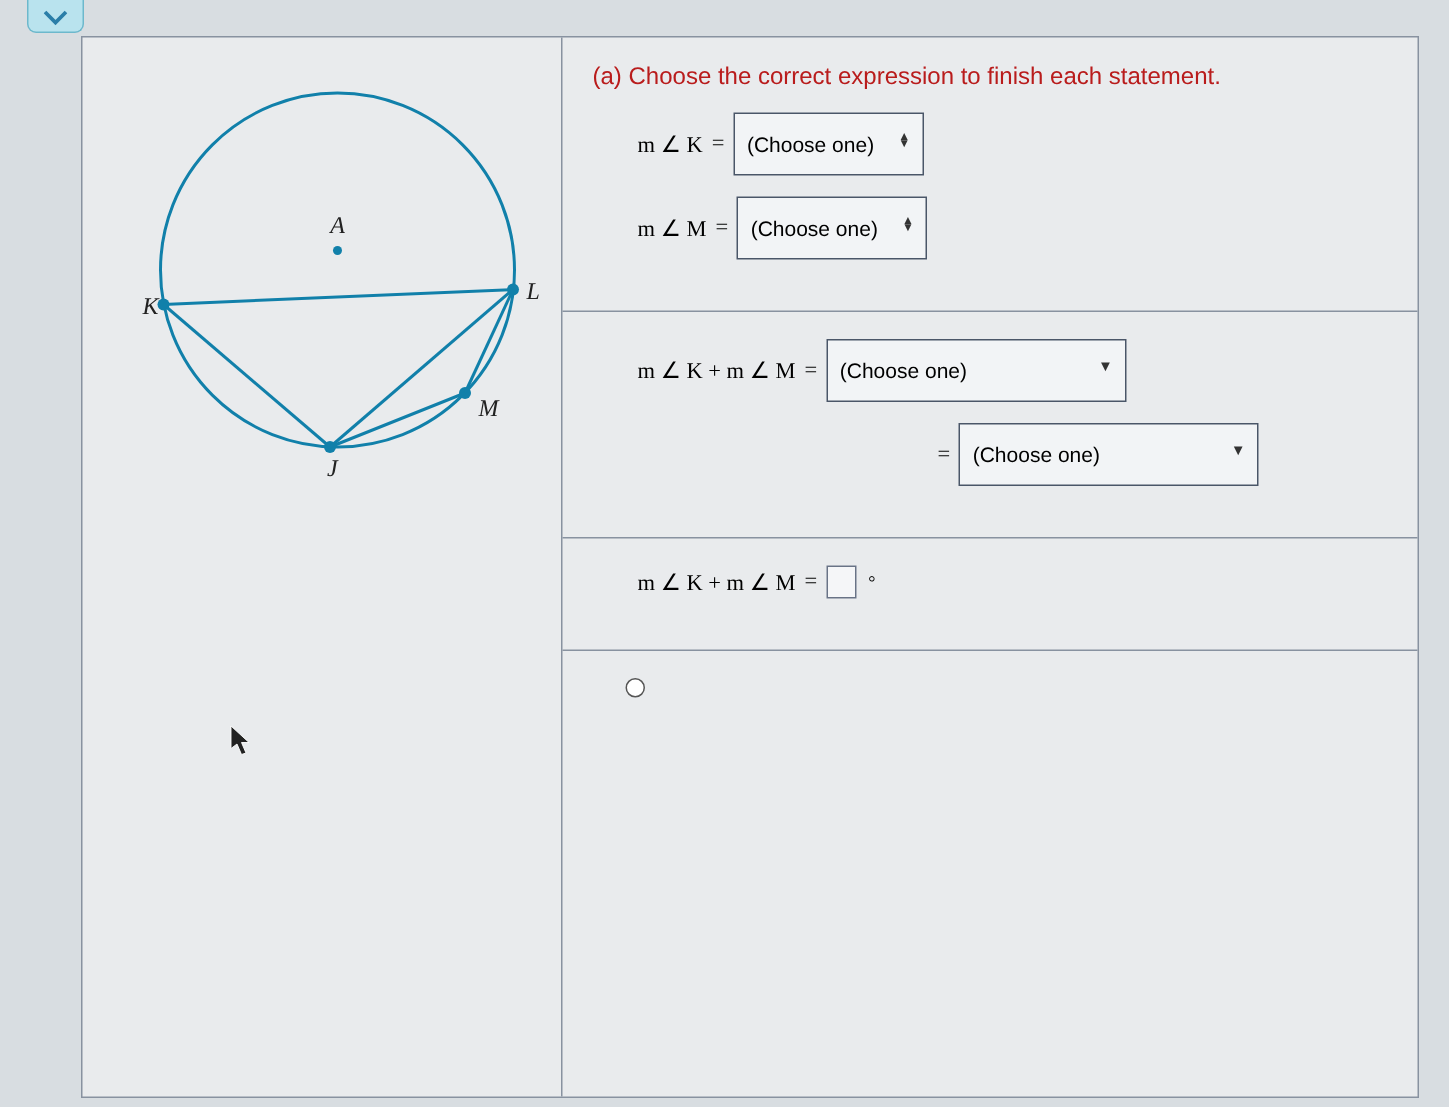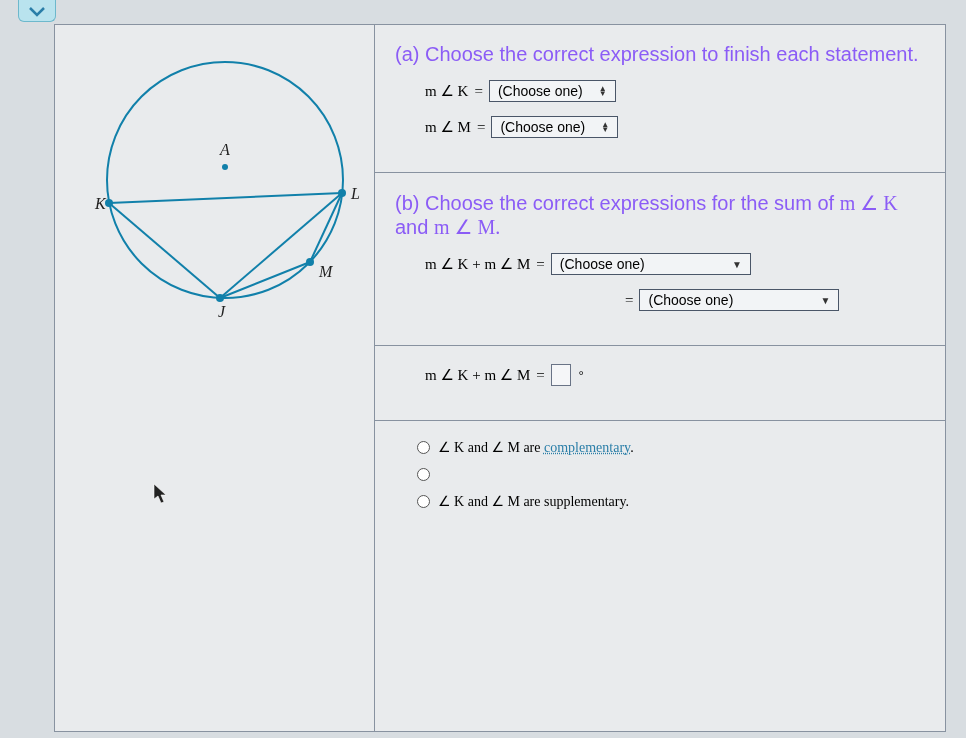--- a/index.html
+++ b/index.html
@@ -41,43 +41,43 @@
       border-right: 1px solid #8892a0;
       position: relative;
     }
     .right-col { flex: 1; display: flex; flex-direction: column; }
     .section {
       border-bottom: 1px solid #8892a0;
       padding: 18px 20px 20px 20px;
     }
     .section:last-child { border-bottom: none; flex: 1; }
     .section-title {
-      font-size: 20px;
-      color: #8b5cf6;
+      font-size: 16px;
+      color: #b91c1c;
       margin-bottom: 14px;
     }
     .math-row {
       margin-left: 30px;
       margin-bottom: 14px;
       font-size: 15px;
       display: flex;
       align-items: center;
       gap: 6px;
       font-family: "Times New Roman", serif;
     }
     .math-row.indent2 { margin-left: 230px; }
     .mi { }
     .dropdown {
       border: 1px solid #4a5668;
       background: #f2f4f6;
-      padding: 2px 8px;
+      padding: 12px 8px;
       font-size: 14px;
       font-family: Verdana, Arial, sans-serif;
       display: inline-flex;
-      align-items: center;
+      align-items: flex-start;
       gap: 10px;
       cursor: pointer;
     }
     .dropdown .tri { font-size: 10px; color: #333; }
     .tri-stack {
       display: inline-flex;
       flex-direction: column;
       line-height: 5px;
       font-size: 8px;
       color: #333;
@@ -177,23 +177,20 @@
           <span>(Choose one)</span>
           <span class="tri-stack">
               <span>▲</span>
               <span>▼</span>
             </span>
         </span>
       </div>
     </div>
 
     <div class="section">
-      <div class="section-title">
-        <span>(b) Choose the correct expressions for the sum of </span><span class="mi" style="font-family:'Times New Roman'">m ∠ K</span><span> and </span><span class="mi" style="font-family:'Times New Roman'">m ∠ M.</span>
-      </div>
       <div class="math-row">
         <span class="mi">m ∠ K + m ∠ M</span>
         <span>=</span>
         <span class="dropdown" style="min-width:200px;justify-content:space-between">
           <span>(Choose one)</span>
           <span class="tri">▼</span>
         </span>
       </div>
       <div class="math-row indent2">
         <span>=</span>
@@ -209,29 +206,17 @@
         <span class="mi">m ∠ K + m ∠ M</span>
         <span>=</span>
         <span class="blank-box"></span>
           <span class="deg">°</span>
       </div>
     </div>
 
     <div class="section">
       <div class="radio-row">
         <span class="radio-circle"></span>
-        <span>
-          <span class="mi">∠ K</span><span> and </span><span class="mi">∠ M</span><span> are </span><span class="link">complementary</span><span>.</span>
-        </span>
-      </div>
-      <div class="radio-row">
-        <span class="radio-circle"></span>
-      </div>
-      <div class="radio-row">
-        <span class="radio-circle"></span>
-        <span>
-          <span class="mi">∠ K</span><span> and </span><span class="mi">∠ M</span><span> are supplementary.</span>
-        </span>
       </div>
     </div>
 
   </div>
 </div>
 
 </body></html>

